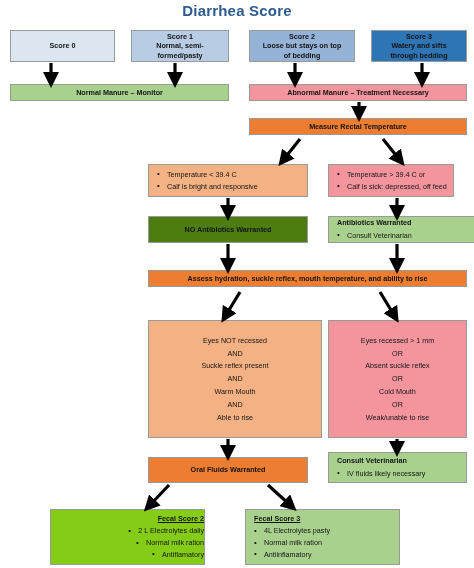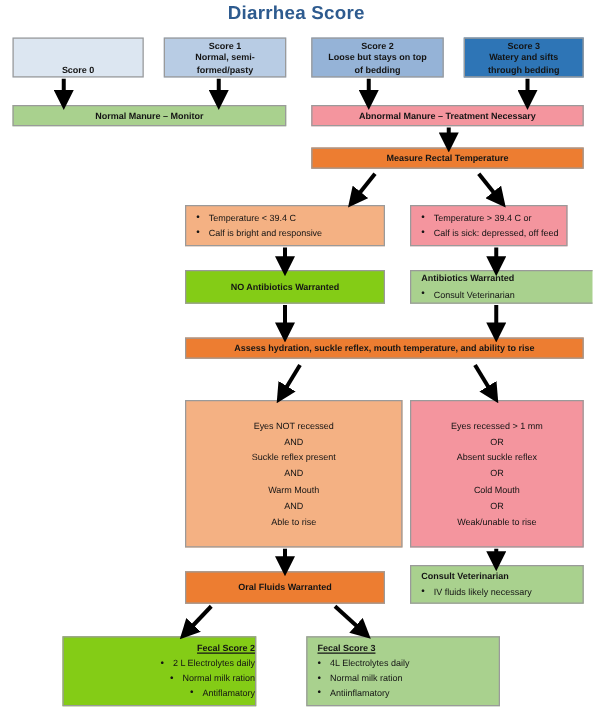--- a/index.html
+++ b/index.html
@@ -84,21 +84,21 @@
   }
   .arrow svg { display: block; overflow: visible; }
 </style>
 </head>
 <body>
 
 <div id="canvas">
 
   <div class="title">Diarrhea Score</div>
 
-  <div class="node center" style="left:10px; top:30px; width:105px; height:32px; background:#dce6f1;justify-content:flex-end;">
+  <div class="node center" style="left:10px; top:30px; width:105px; height:32px; background:#dce6f1;">
     <span class="line">Score 0</span>
   </div>
 
   <div class="node center" style="left:131px; top:30px; width:98px; height:32px; background:#b8cce4;">
     <span class="line">Score 1</span>
     <span class="line">Normal, semi-</span>
     <span class="line">formed/pasty</span>
   </div>
 
   <div class="node center" style="left:249px; top:30px; width:106px; height:32px; background:#95b3d7;">
@@ -128,21 +128,21 @@
   <div class="node bulleted" style="left:148px; top:164px; width:160px; height:33px; background:#f4b183;">
     <span class="line">Temperature &lt; 39.4 C</span>
     <span class="line">Calf is bright and responsive</span>
   </div>
 
   <div class="node bulleted" style="left:328px; top:164px; width:126px; height:33px; background:#f4959e;">
     <span class="line">Temperature &gt; 39.4 C or</span>
     <span class="line">Calf is sick: depressed, off feed</span>
   </div>
 
-  <div class="node center" style="left:148px; top:216px; width:160px; height:27px; background:#84cc16;">
+  <div class="node center" style="left:148px; top:216px; width:160px; height:27px; background:#4d7c0f;">
     <span class="line">NO Antibiotics Warranted</span>
   </div>
 
   <div class="node bulleted" style="left:328px; top:216px; width:160px; height:27px; background:#a9d18e;">
     <span class="hdr plain">Antibiotics Warranted</span>
     <span class="line">Consult Veterinarian</span>
   </div>
 
   <div class="node center" style="left:148px; top:270px; width:319px; height:17px; background:#ed7d31;">
     <span class="line">Assess hydration, suckle reflex, mouth temperature, and ability to rise</span>
@@ -179,21 +179,21 @@
 
   <div class="node bulleted" style="left:50px; top:509px; width:155px; height:56px; background:#84cc16;align-items:flex-end;">
     <span class="hdr">Fecal Score 2</span>
     <span class="line">2 L Electrolytes daily</span>
     <span class="line">Normal milk ration</span>
     <span class="line">Antiflamatory</span>
   </div>
 
   <div class="node bulleted" style="left:245px; top:509px; width:155px; height:56px; background:#a9d18e;">
     <span class="hdr">Fecal Score 3</span>
-    <span class="line">4L Electrolytes daily</span>
+    <span class="line">4L Electrolytes pasty</span>
     <span class="line">Normal milk ration</span>
     <span class="line">Antiinflamatory</span>
   </div>
 
   <div class="arrow" style="left:0; top:0; width:474px; height:568px;">
     <svg width="474" height="568" viewBox="0 0 474 568">
       <defs>
         <marker id="ah" markerWidth="5" markerHeight="5" refX="2.2" refY="2.5" orient="auto">
           <path d="M0,0 L5,2.5 L0,5 z" fill="#000000"></path>
         </marker>

